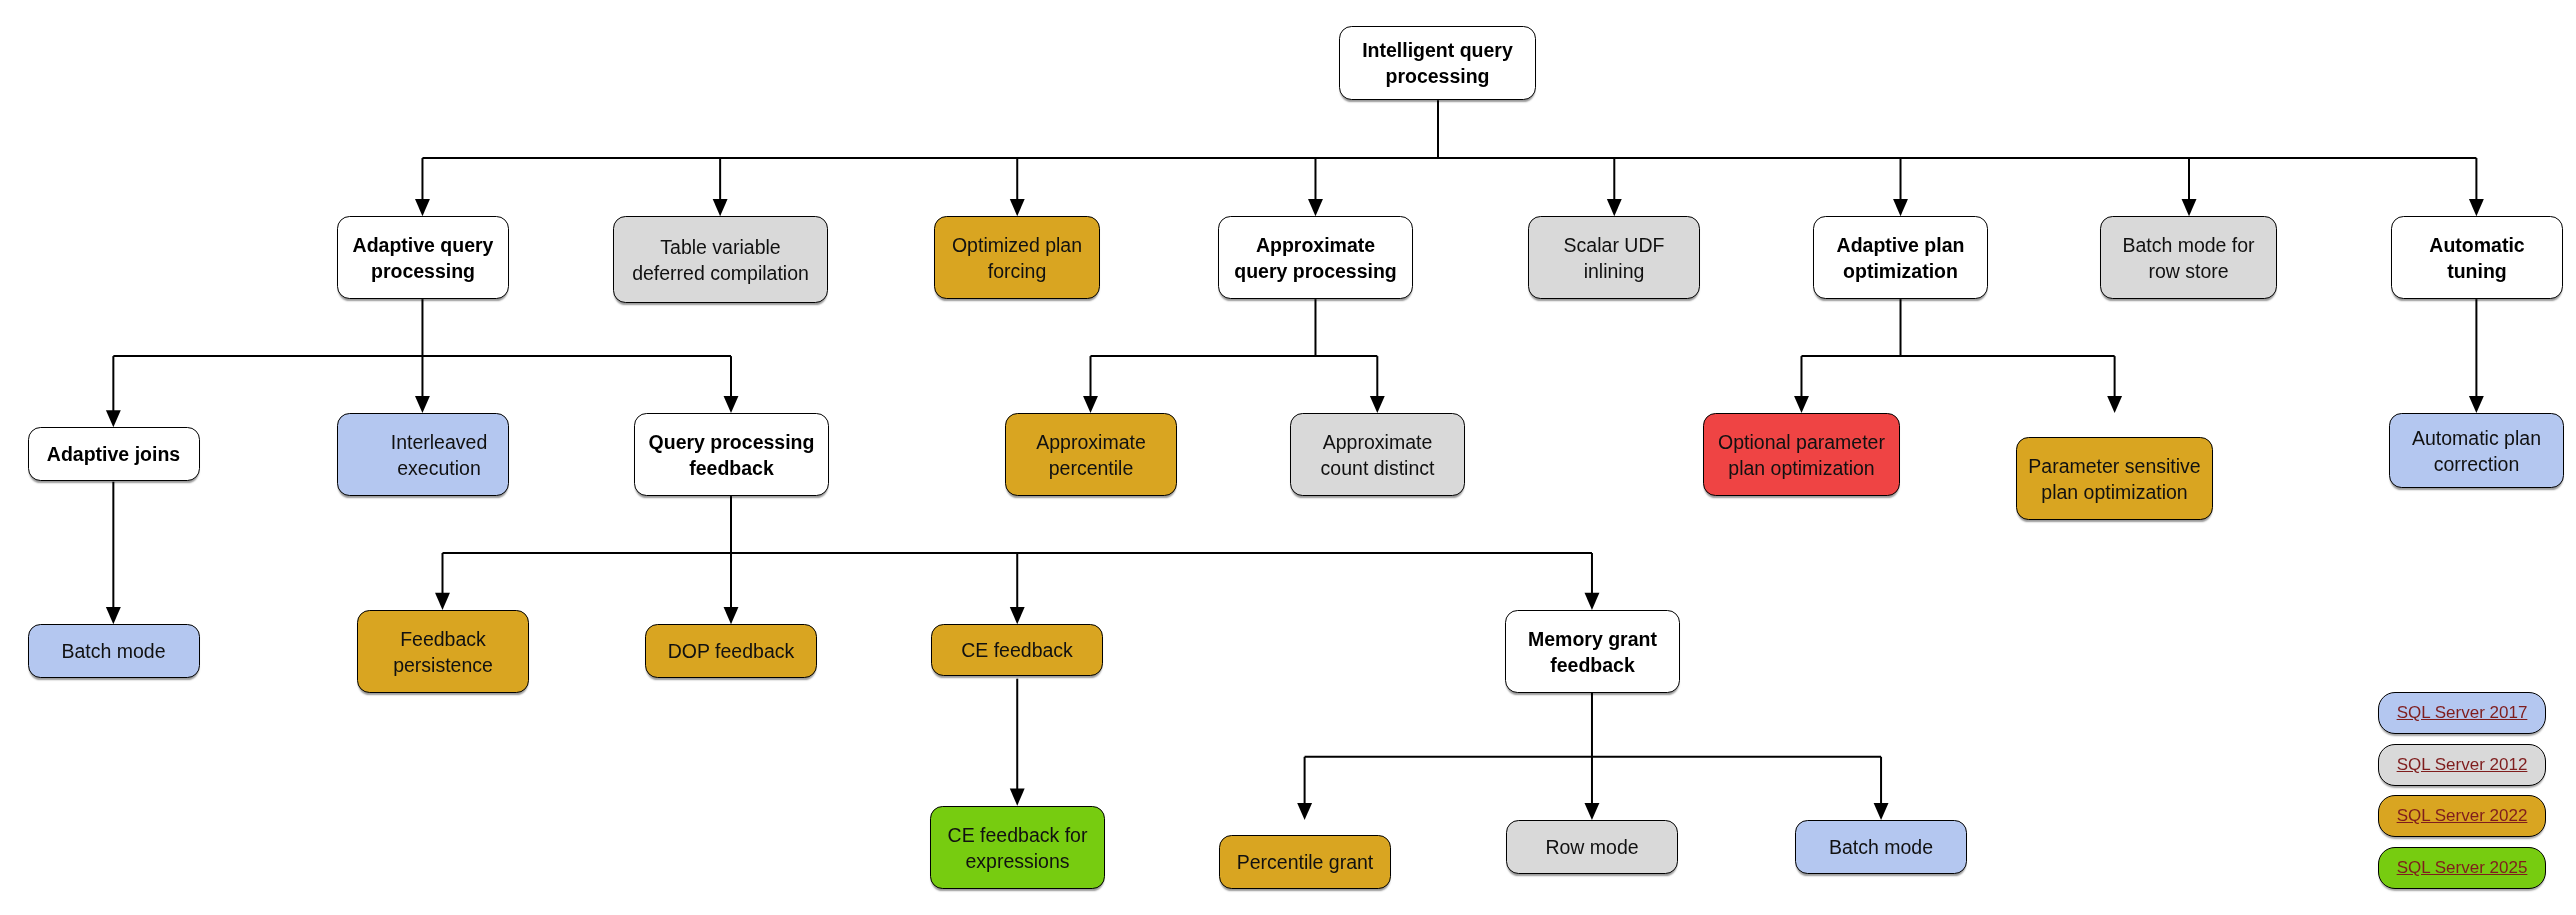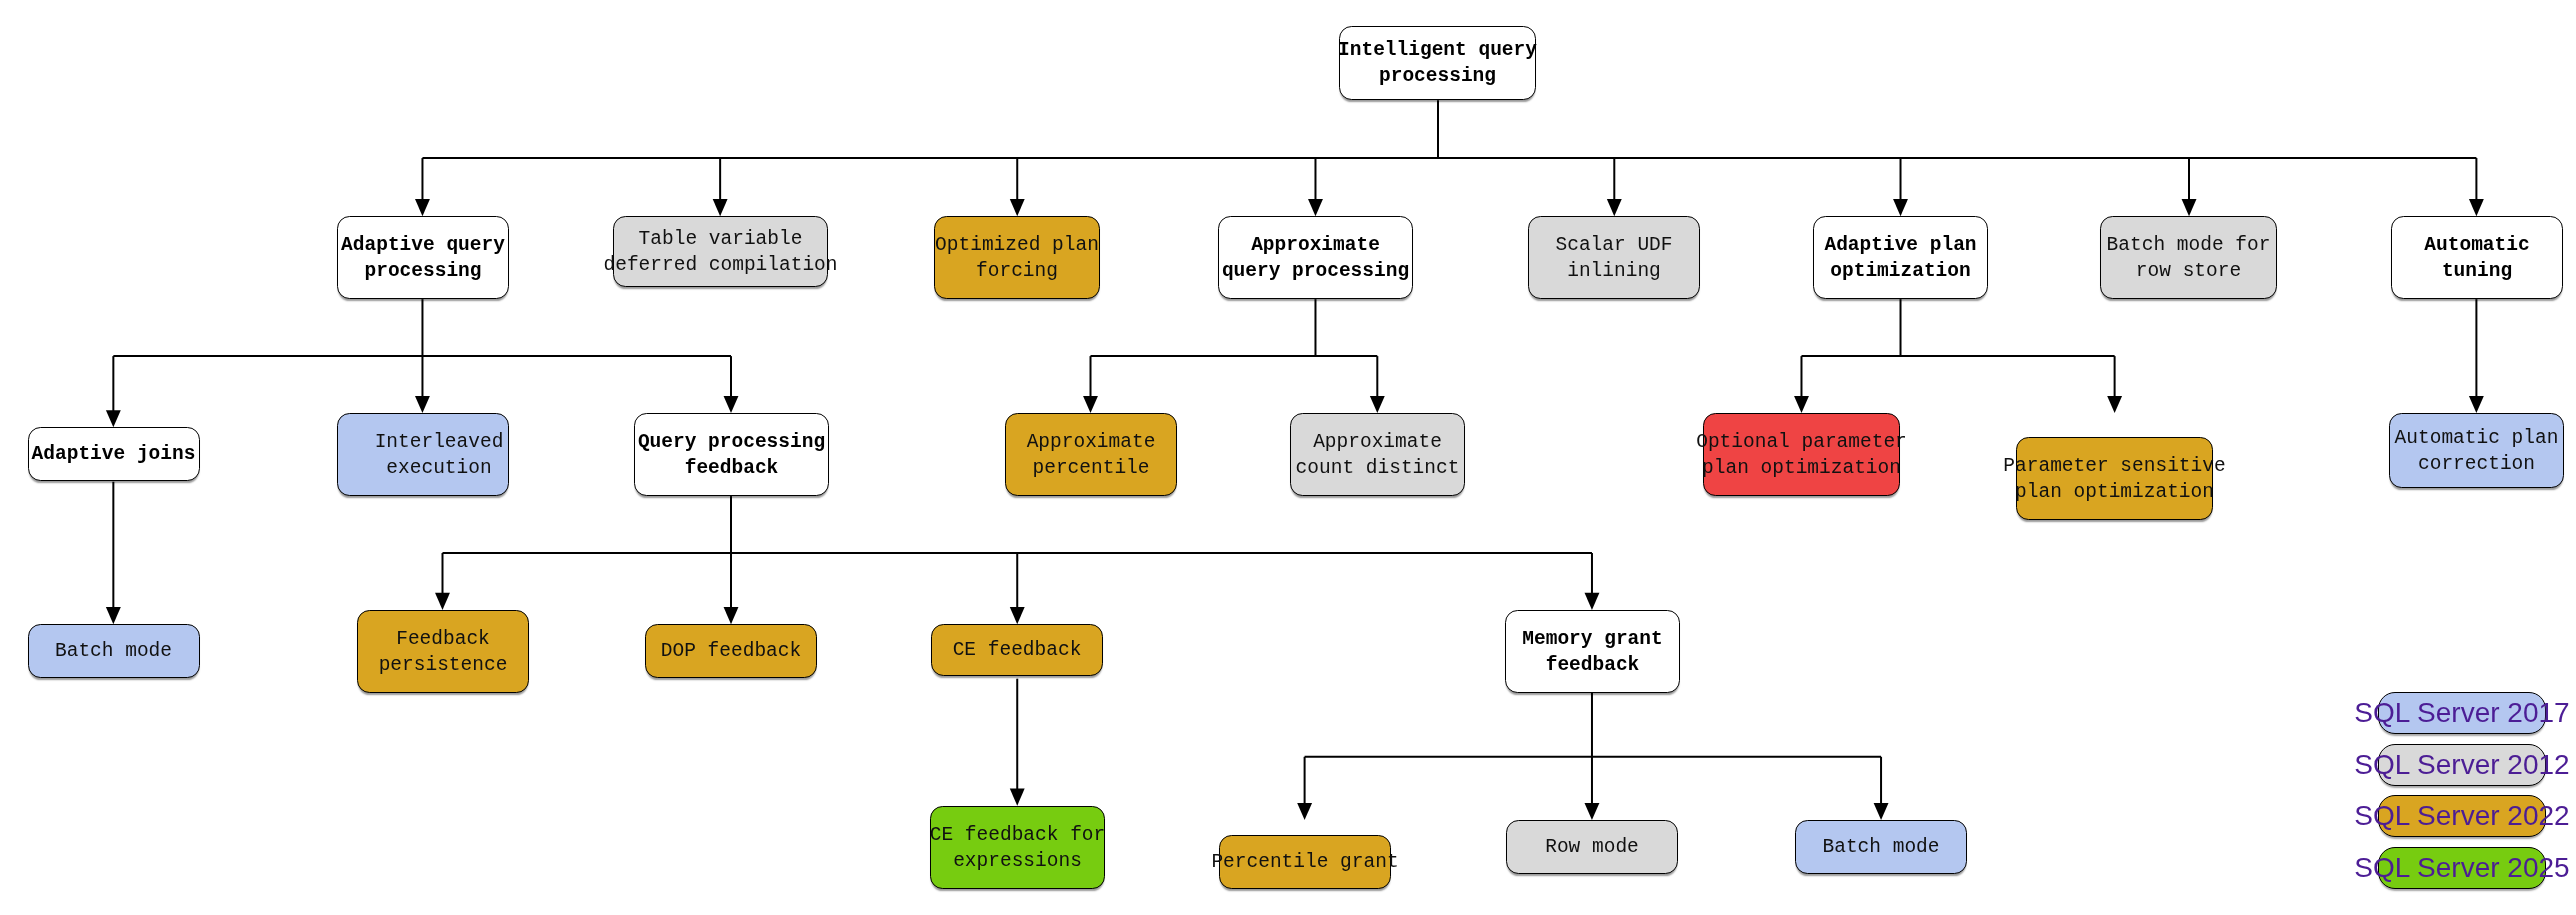--- a/index.html
+++ b/index.html
@@ -10,34 +10,34 @@
     position:absolute;
     box-sizing:border-box;
     display:flex;flex-direction:column;justify-content:center;align-items:center;
     border:1.7px solid #000;
     border-radius:12.6px;
     text-align:left;
     font-size:19.5px;
     line-height:26px;
     color:#111;
     box-shadow:0 2.9px 1.7px -1.1px rgba(0,0,0,0.40);
-    font-family:Liberation Mono, monospace;
   }
   .node.cat{font-weight:bold;color:#000;}
   .node .ln{white-space:nowrap;}
   .legend-item{
     position:absolute;
     box-sizing:border-box;
     display:flex;justify-content:center;align-items:center;
     border:1.7px solid #000;
     border-radius:17px;
-    font-size:28px;
-    color:#4c1d95;
+    font-size:17px;
+    color:#7f1d1d;
     white-space:nowrap;
     box-shadow:0 2.3px 1.7px -1.1px rgba(0,0,0,0.35);
+    text-decoration:underline;
   }
 </style>
 </head>
 <body>
 
 <div id="canvas">
   <svg id="edges-svg" width="2576" height="916" viewBox="0 0 4500 1600">
       <line x1="2512" y1="175" x2="2512" y2="276" stroke="#000000" stroke-width="3.5"></line>
       <line x1="738" y1="276" x2="4326" y2="276" stroke="#000000" stroke-width="3.5"></line>
       <line x1="738" y1="276" x2="738" y2="349.5" stroke="#000000" stroke-width="3.5"></line>
@@ -103,21 +103,21 @@
     </svg>
   <div id="nodes-layer">
       <div class="node cat" style="left: 1339px; top: 26px; width: 197px; height: 74px; background: rgb(255, 255, 255);">
         <div class="ln">Intelligent query</div>
         <div class="ln">processing</div>
       </div>
       <div class="node cat" style="left: 337px; top: 216px; width: 172px; height: 83px; background: rgb(255, 255, 255);">
         <div class="ln">Adaptive query</div>
         <div class="ln">processing</div>
       </div>
-      <div class="node" style="left: 613px; top: 216px; width: 215px; height: 71px; background: rgb(217, 217, 217);">
+      <div class="node" style="left: 613px; top: 216px; width: 215px; height: 87px; background: rgb(217, 217, 217);">
         <div class="ln">Table variable</div>
         <div class="ln">deferred compilation</div>
       </div>
       <div class="node" style="left: 934px; top: 216px; width: 166px; height: 83px; background: rgb(217, 165, 33);">
         <div class="ln">Optimized plan</div>
         <div class="ln">forcing</div>
       </div>
       <div class="node cat" style="left: 1218px; top: 216px; width: 195px; height: 83px; background: rgb(255, 255, 255);">
         <div class="ln">Approximate</div>
         <div class="ln">query processing</div>

